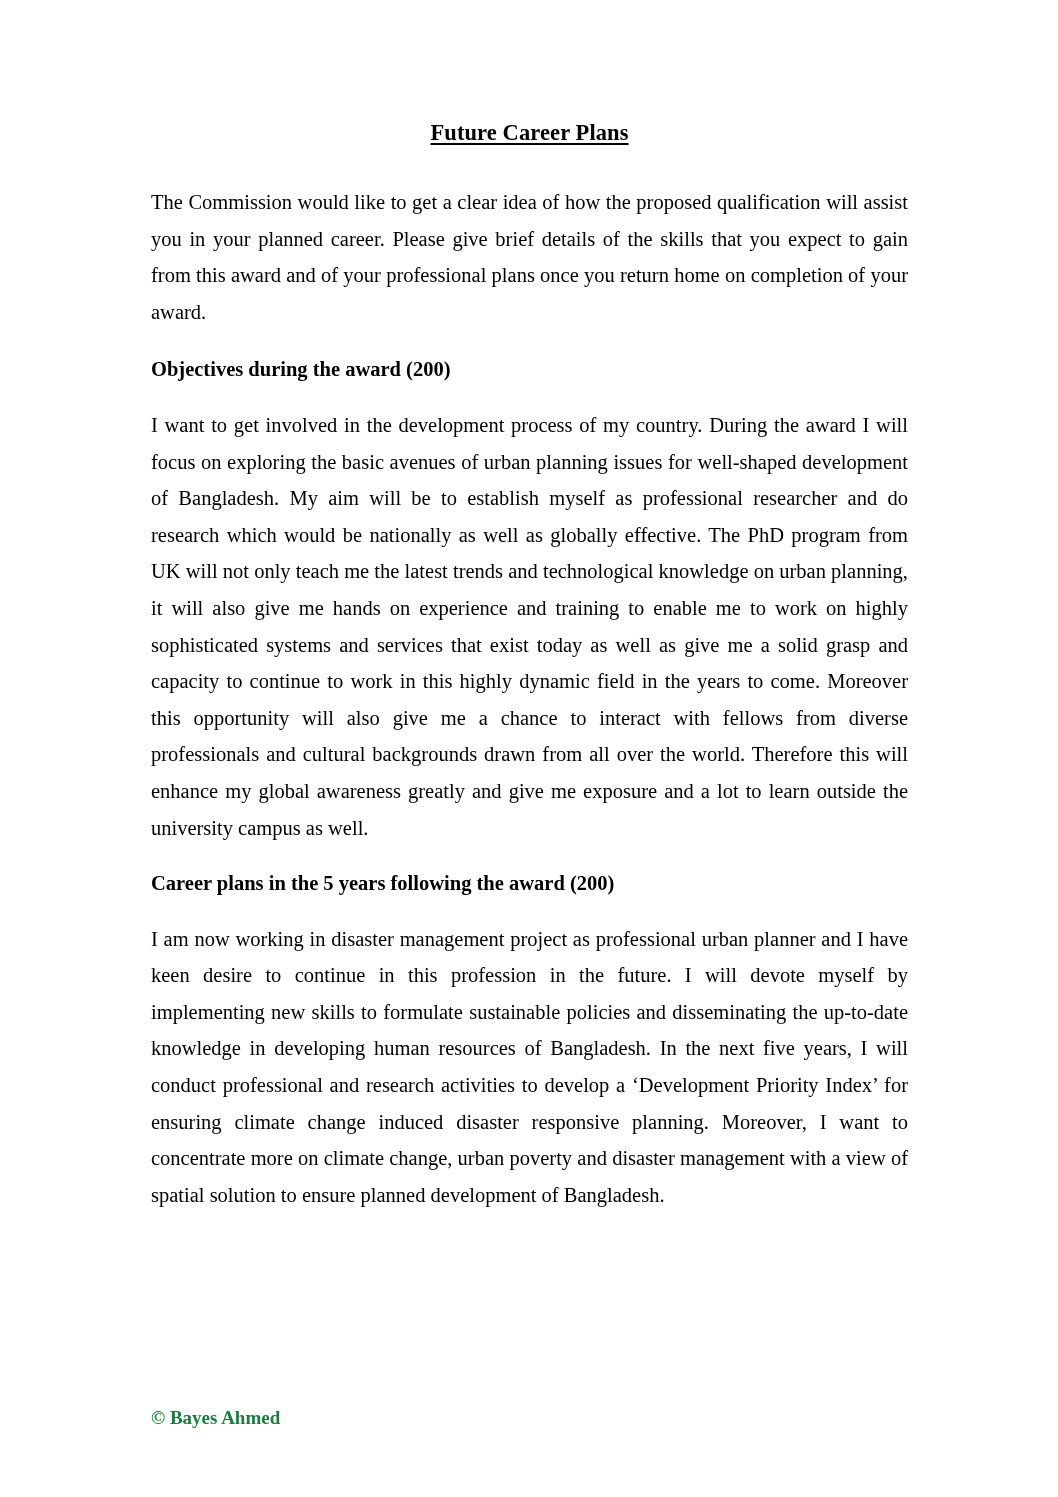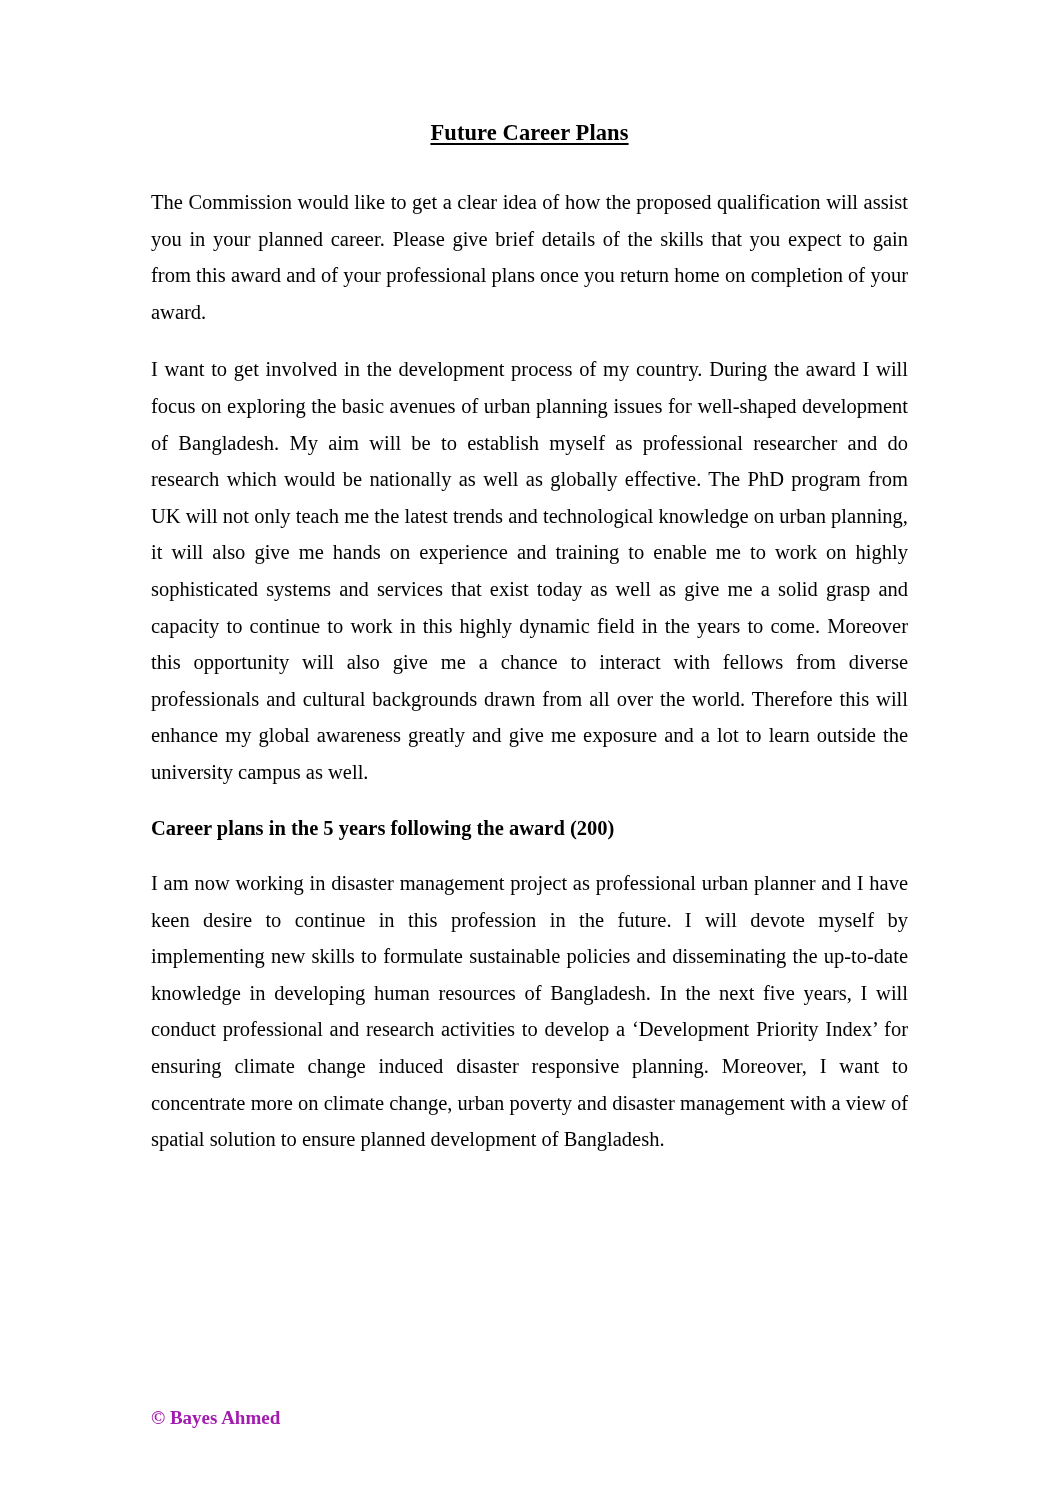--- a/index.html
+++ b/index.html
@@ -69,35 +69,36 @@
     margin-bottom: 19px;
   }
 
   .footer-note {
     position: absolute;
     left: 151px;
     top: 1406px;
     font-size: 19px;
     font-weight: bold;
     line-height: 24px;
-    color: #a21caf;
+    color: #15803d;
     white-space: nowrap;
   }
 </style>
 </head>
 <body>
 
 <div class="page">
 
   <div class="content">
 
     <h1 class="doc-title"><span class="t-underline">Future Career Plans</span></h1>
 
     <p class="para">The Commission would like to get a clear idea of how the proposed qualification will assist you in your planned career. Please give brief details of the skills that you expect to gain from this award and of your professional plans once you return home on completion of your award.</p>
 
+    <h2 class="section-heading">Objectives during the award (200)</h2>
 
     <p class="para tight">I want to get involved in the development process of my country. During the award I will focus on exploring the basic avenues of urban planning issues for well-shaped development of Bangladesh. My aim will be to establish myself as professional researcher and do research which would be nationally as well as globally effective. The PhD program from UK will not only teach me the latest trends and technological knowledge on urban planning, it will also give me hands on experience and training to enable me to work on highly sophisticated systems and services that exist today as well as give me a solid grasp and capacity to continue to work in this highly dynamic field in the years to come. Moreover this opportunity will also give me a chance to interact with fellows from diverse professionals and cultural backgrounds drawn from all over the world. Therefore this will enhance my global awareness greatly and give me exposure and a lot to learn outside the university campus as well.</p>
 
     <h2 class="section-heading">Career plans in the 5 years following the award (200)</h2>
 
     <p class="para tight">I am now working in disaster management project as professional urban planner and I have keen desire to continue in this profession in the future. I will devote myself by implementing new skills to formulate sustainable policies and disseminating the up-to-date knowledge in developing human resources of Bangladesh. In the next five years, I will conduct professional and research activities to develop a ‘Development Priority Index’ for ensuring climate change induced disaster responsive planning. Moreover, I want to concentrate more on climate change, urban poverty and disaster management with a view of spatial solution to ensure planned development of Bangladesh.</p>
 
   </div>
 
   <div class="footer-note">© Bayes Ahmed</div>

